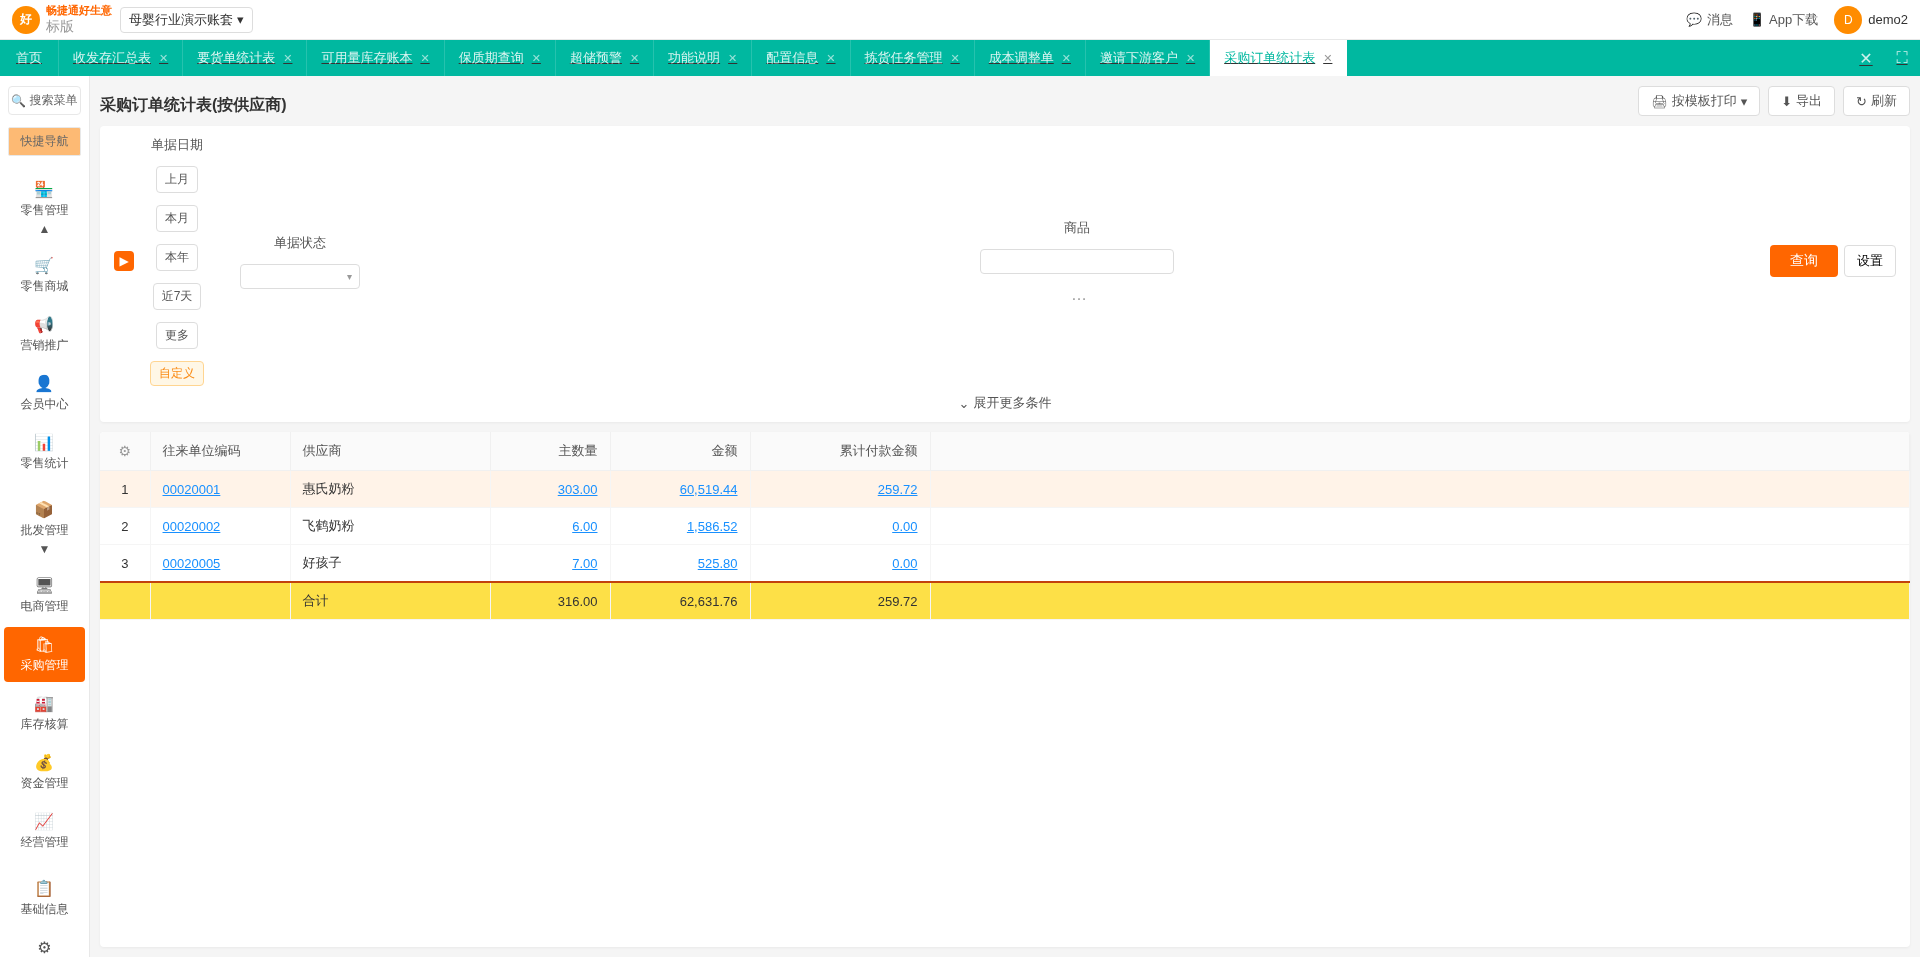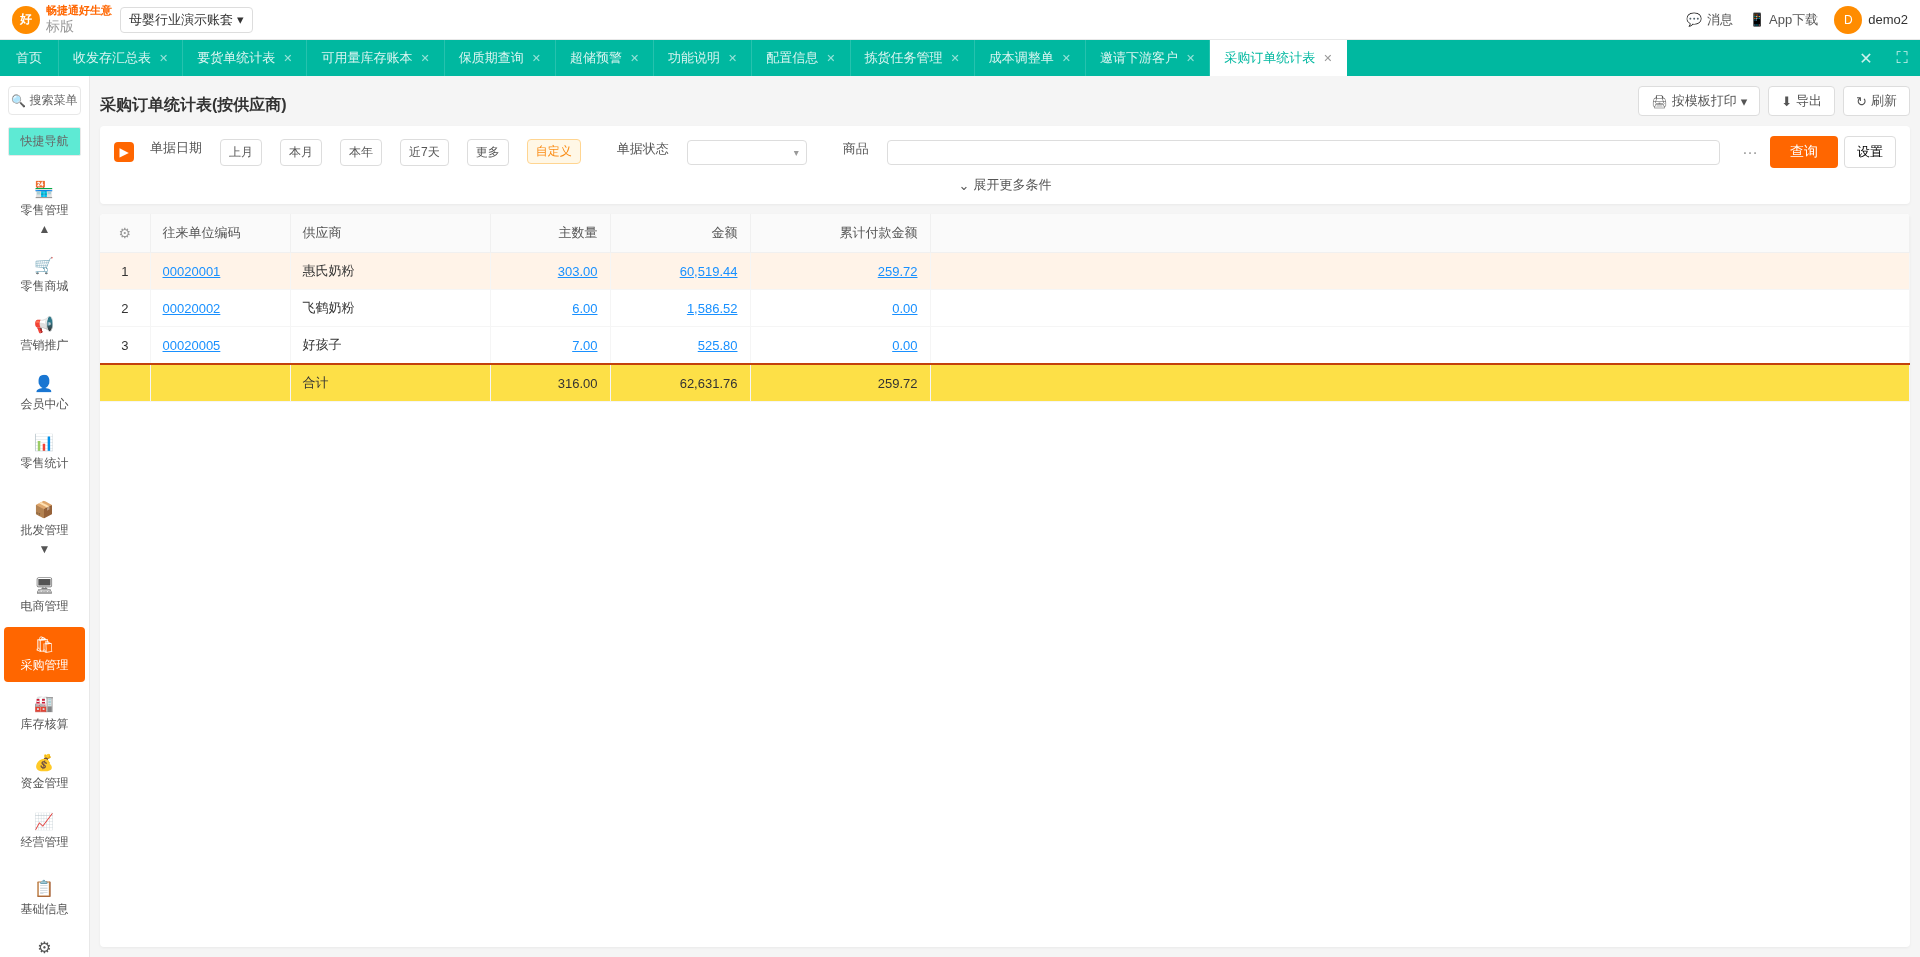--- a/index.html
+++ b/index.html
@@ -9,58 +9,58 @@
     .top-bar { height: 40px; background: #fff; display: flex; align-items: center; padding: 0 12px; border-bottom: 1px solid #e8e8e8; justify-content: space-between; flex-shrink: 0; }
     .top-bar-left { display: flex; align-items: center; gap: 8px; }
     .logo-area { display: flex; align-items: center; gap: 6px; }
     .logo-icon { width: 28px; height: 28px; background: #ff8c00; border-radius: 50%; display: flex; align-items: center; justify-content: center; color: white; font-size: 12px; font-weight: bold; }
     .workspace-selector { display: flex; align-items: center; gap: 4px; font-size: 13px; color: #333; cursor: pointer; border: 1px solid #ddd; border-radius: 4px; padding: 3px 8px; }
     .top-bar-right { display: flex; align-items: center; gap: 16px; }
     .top-bar-btn { display: flex; align-items: center; gap: 4px; font-size: 13px; color: #555; cursor: pointer; }
     .user-avatar { width: 28px; height: 28px; background: #ff8c00; border-radius: 50%; display: flex; align-items: center; justify-content: center; color: white; font-size: 12px; }
 
     
-    .nav-tabs { background: #00b8a0; display: flex; align-items: center; height: 36px; flex-shrink: 0; overflow: hidden; }
+    .nav-tabs { background: #00b8a0; display: flex; align-items: center; height: 36px; flex-shrink: 0; overflow: hidden; text-decoration: underline; }
     .nav-tab { padding: 12px 14px; height: 36px; display: flex; align-items: center; color: rgba(255,255,255,0.85); font-size: 13px; cursor: pointer; white-space: nowrap; gap: 4px; border-right: 1px solid rgba(255,255,255,0.15); }
     .nav-tab.active { background: #fff; color: #00b8a0; font-weight: 500; }
     .nav-tab .close-x { font-size: 11px; color: rgba(255,255,255,0.6); margin-left: 4px; }
     .nav-tab.active .close-x { color: #999; }
     .nav-tab-home { padding: 0 16px; font-weight: 500; }
     .nav-right-btns { margin-left: auto; display: flex; align-items: center; gap: 0; }
     .nav-right-btn { width: 36px; height: 36px; display: flex; align-items: center; justify-content: center; color: rgba(255,255,255,0.8); cursor: pointer; font-size: 16px; }
 
     
     .main-layout { display: flex; flex: 1; overflow: hidden; }
 
     
     .sidebar { width: 90px; background: #fff; border-right: 1px solid #e8e8e8; display: flex; flex-direction: column; overflow-y: auto; flex-shrink: 0; }
     .sidebar-search { padding: 10px 8px 6px; text-align: center; }
     .sidebar-search-btn { width: 100%; padding: 5px 0; background: #fff; border: 1px solid #e8e8e8; border-radius: 4px; font-size: 12px; color: #666; cursor: pointer; display: flex; align-items: center; justify-content: center; gap: 3px; }
     .sidebar-nav-btn { padding: 6px 8px; text-align: center; }
-    .sidebar-nav-btn-inner { width: 100%; padding: 5px 0; background: #5eead4; border: 1px solid #e8e8e8; border-radius: 2px; font-size: 12px; color: #666; cursor: pointer; }
+    .sidebar-nav-btn-inner { width: 100%; padding: 5px 0; background: #fdba74; border: 1px solid #e8e8e8; border-radius: 2px; font-size: 12px; color: #666; cursor: pointer; }
     .sidebar-item { padding: 10px 6px; text-align: center; font-size: 12px; color: #555; cursor: pointer; display: flex; flex-direction: column; align-items: center; gap: 3px; }
     .sidebar-item.active { background: #ff6600; color: #fff; border-radius: 4px; margin: 2px 4px; padding: 8px 4px; }
     .sidebar-item-icon { font-size: 16px; }
     .sidebar-divider { height: 1px; background: #f0f0f0; margin: 4px 10px; }
 
     
     .content-area { flex: 1; display: flex; flex-direction: column; overflow: hidden; background: #f5f5f5; padding: 10px; }
 
     
     .page-header { display: flex; align-items: flex-end; justify-content: space-between; margin-bottom: 10px; }
     .page-title { font-size: 16px; font-weight: bold; color: #333; }
     .page-actions { display: flex; align-items: center; gap: 8px; }
     .btn-print { background: #fff; border: 1px solid #ddd; border-radius: 4px; padding: 5px 12px; font-size: 13px; color: #555; cursor: pointer; display: flex; align-items: center; gap: 4px; }
     .btn-export { background: #fff; border: 1px solid #ddd; border-radius: 4px; padding: 5px 12px; font-size: 13px; color: #555; cursor: pointer; display: flex; align-items: center; gap: 4px; }
     .btn-refresh { background: #fff; border: 1px solid #ddd; border-radius: 4px; padding: 5px 12px; font-size: 13px; color: #555; cursor: pointer; display: flex; align-items: center; gap: 4px; }
 
     
     .filter-area { background: #fff; border-radius: 4px; padding: 10px 14px; margin-bottom: 10px; box-shadow: 0 1px 3px rgba(0,0,0,0.05); }
     .filter-row { display: flex; align-items: center; gap: 12px; flex-wrap: wrap; }
-    .filter-item { display: flex; align-items: flex-start; gap: 18px; }
+    .filter-item { display: flex; align-items: center; gap: 12px; flex-direction: column; }
     .filter-label { font-size: 13px; color: #555; white-space: nowrap; }
     .filter-date-btn { padding: 4px 8px; border: 1px solid #ddd; border-radius: 4px; font-size: 12px; color: #555; cursor: pointer; background: #fff; }
     .filter-date-custom { background: #fff7e6; border: 1px solid #ffd591; border-radius: 4px; padding: 3px 8px; font-size: 12px; color: #fa8c16; cursor: pointer; }
     .filter-select { border: 1px solid #ddd; border-radius: 4px; padding: 4px 24px 4px 8px; font-size: 13px; color: #333; background: #fff; cursor: pointer; min-width: 120px; appearance: none; position: relative; }
     .filter-select-wrapper { position: relative; display: inline-block; }
     .filter-select-wrapper::after { content: '▾'; position: absolute; right: 8px; top: 50%; transform: translateY(-50%); font-size: 10px; color: #999; pointer-events: none; }
     .filter-input { border: 1px solid #ddd; border-radius: 4px; padding: 4px 8px; font-size: 13px; color: #333; background: #fff; min-width: 180px; }
     .btn-query { background: #ff6600; color: #fff; border: none; border-radius: 4px; padding: 6px 20px; font-size: 14px; cursor: pointer; }
     .btn-settings { background: #fff; border: 1px solid #ddd; border-radius: 4px; padding: 6px 12px; font-size: 13px; color: #000000; cursor: pointer; }
     .filter-expand-row { display: flex; justify-content: center; margin-top: 8px; }

